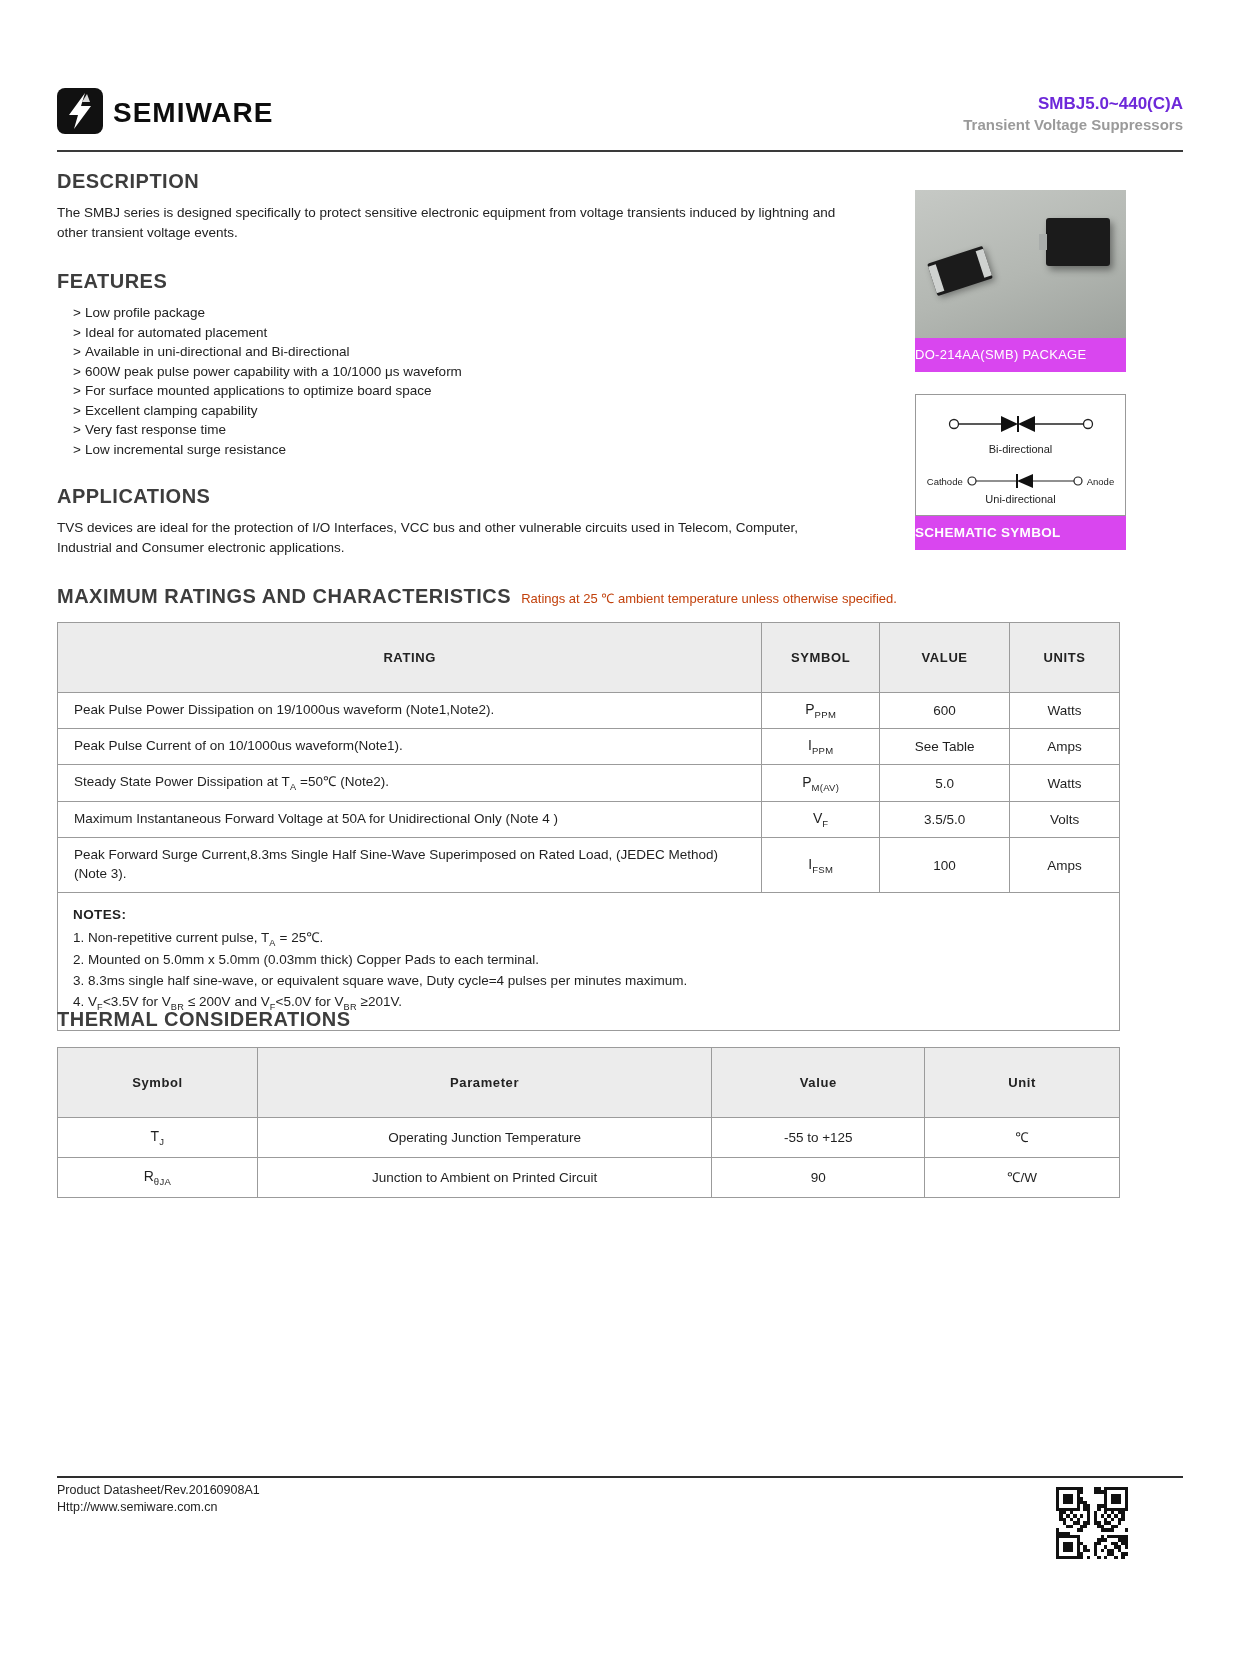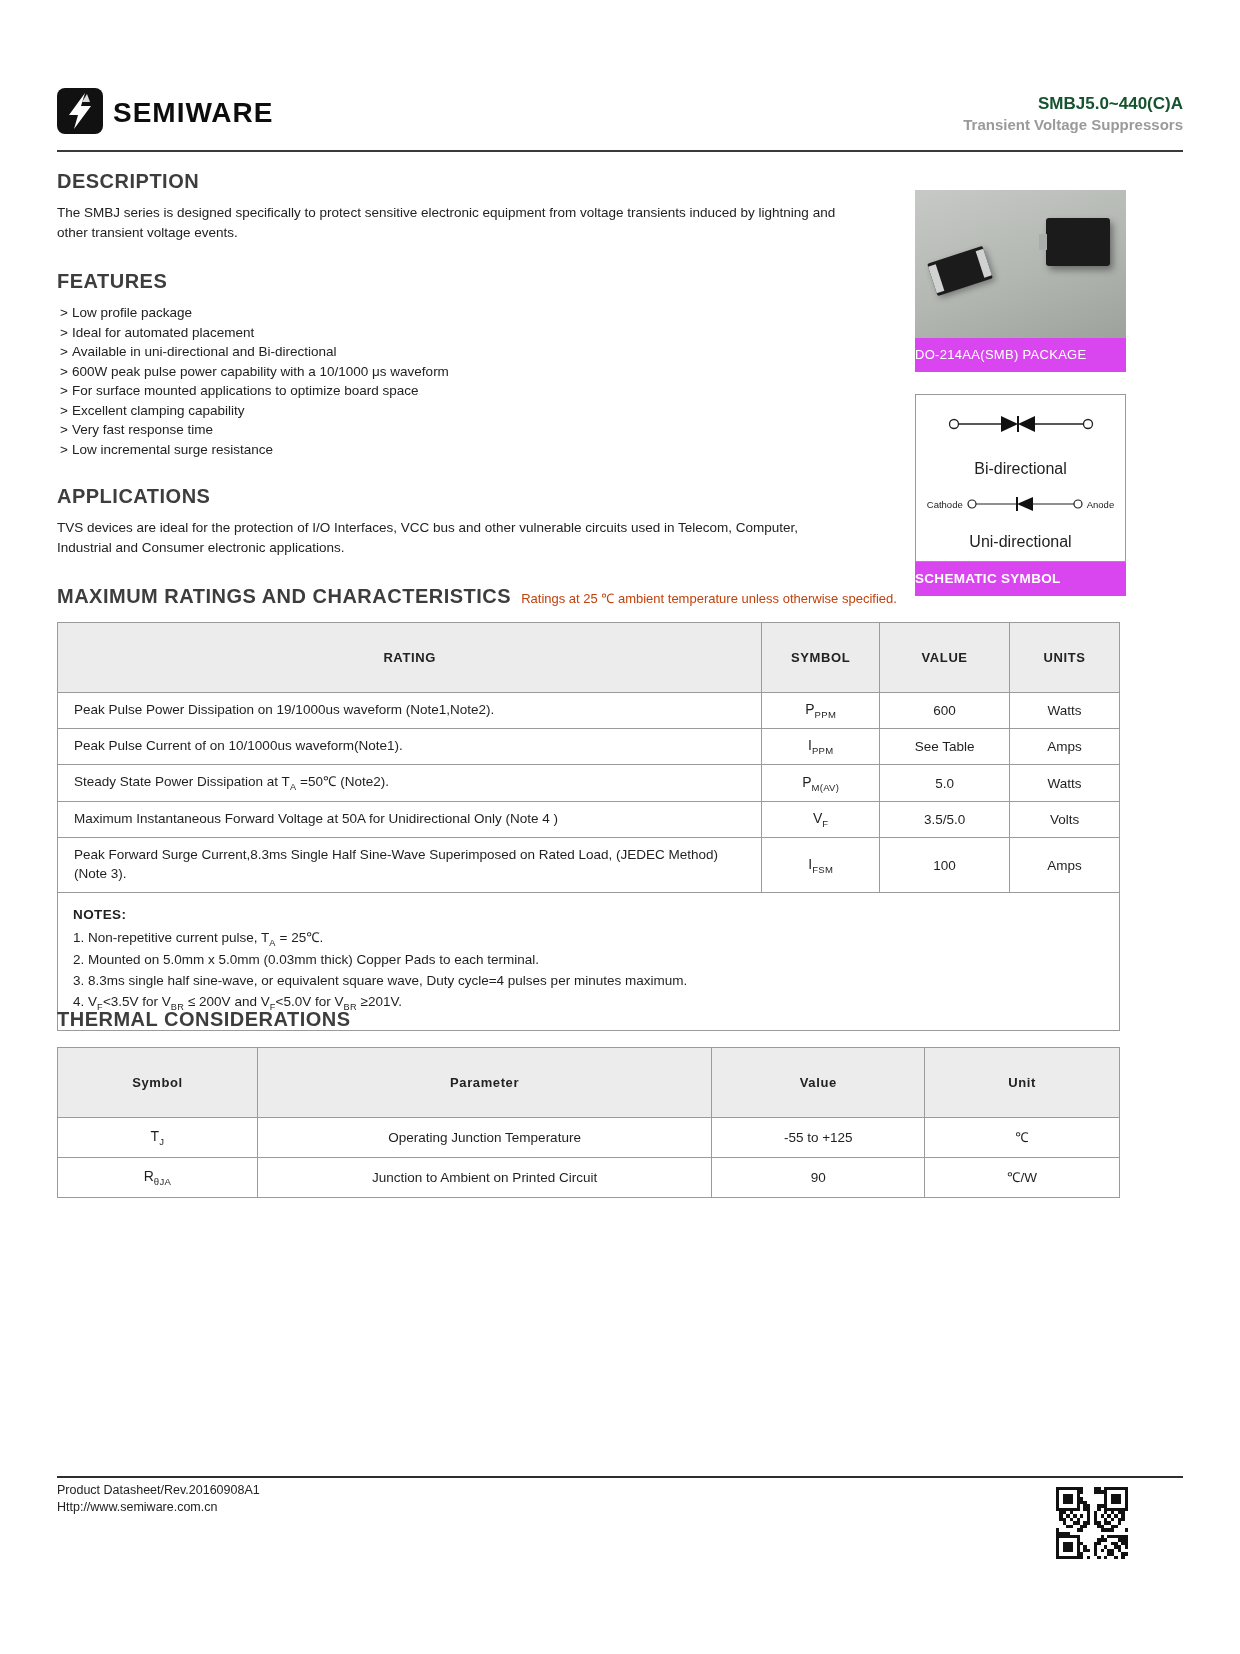--- a/index.html
+++ b/index.html
@@ -15,28 +15,28 @@
 
   
   .header {
     position:absolute; left:57px; right:57px; top:88px; height:62px;
     border-bottom:2px solid #3a3a3a;
     display:flex; justify-content:space-between; align-items:flex-start;
   }
   .brand { display:flex; align-items:center; gap:10px; }
   .brand-text { font-size:28px; font-weight:bold; letter-spacing:1px; color:#0d0d0d; }
   .title-block { text-align:right; padding-top:6px; }
-  .part-number { font-size:17px; font-weight:bold; color:#14532d; }
+  .part-number { font-size:17px; font-weight:bold; color:#6d28d9; }
   .subtitle { font-size:15px; font-weight:bold; color:#9a9a9a; margin-top:2px; }
 
   
   .left-col { position:absolute; left:57px; top:170px; width:815px; }
   h2.sec { font-size:20px; font-weight:bold; color:#3d3d3d; letter-spacing:0.5px; margin:0 0 10px 0; }
   .body-text { font-size:13.5px; line-height:1.45; margin:0 0 28px 0; color:#222; width:790px; }
-  .feat-list { margin:0 0 26px 3px; }
+  .feat-list { margin:0 0 26px 16px; }
   .feat { font-size:13.5px; line-height:19.5px; color:#222; }
   .feat .b { margin-right:4px; }
 
   
   .right-panel { position:absolute; left:915px; top:190px; width:211px; }
   .pkg-photo {
     height:148px; position:relative; overflow:hidden;
     background:linear-gradient(160deg,#c6c9c5 0%,#b3b7b2 55%,#9da29d 100%);
   }
   .chip { position:absolute; background:#1b1b1b; border-radius:2px; }
@@ -46,21 +46,21 @@
   .chip-b { right:16px; top:28px; width:64px; height:48px; border-radius:3px; box-shadow:3px 4px 7px rgba(0,0,0,0.4); }
   .chip-b .tab { position:absolute; left:-7px; top:16px; width:8px; height:16px; background:#a9adab; }
   .banner {
     background:#d946ef; color:#fff; text-align:left;
     font-size:13px; padding:9px 0 10px 0; letter-spacing:0.3px;
   }
   .banner.bold { font-weight:bold; font-size:13.5px; }
   .sch-box { margin-top:22px; border:1px solid #999; background:#fff; padding:14px 0 10px 0; }
   .sch-row { text-align:center; }
   .sch-row.uni { display:flex; align-items:center; justify-content:center; gap:2px; margin-top:14px; }
-  .sch-label { font-size:16px; color:#222; text-align:center; margin-top:17px; }
+  .sch-label { font-size:11px; color:#222; text-align:center; margin-top:0; }
   .tiny { font-size:9.5px; color:#222; }
 
   
   .ratings-sec { position:absolute; left:57px; top:585px; width:1063px; }
   .sec-line { display:flex; align-items:baseline; gap:10px; }
   .sec-sub { font-size:13px; color:#c2410c; font-weight:normal; }
   table { border-collapse:collapse; width:1063px; margin-top:14px; }
   th, td { border:1px solid #9b9b9b; }
   th {
     background:#ececec; font-size:13px; font-weight:bold; letter-spacing:0.6px;

